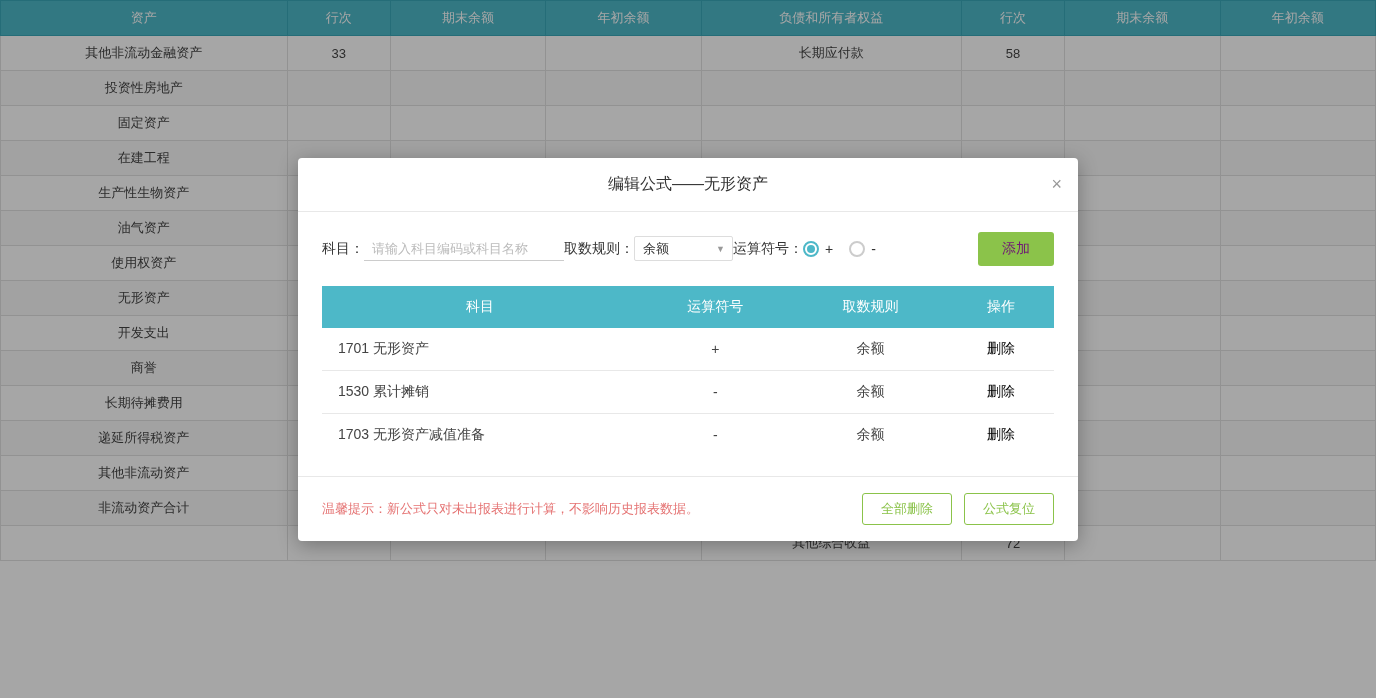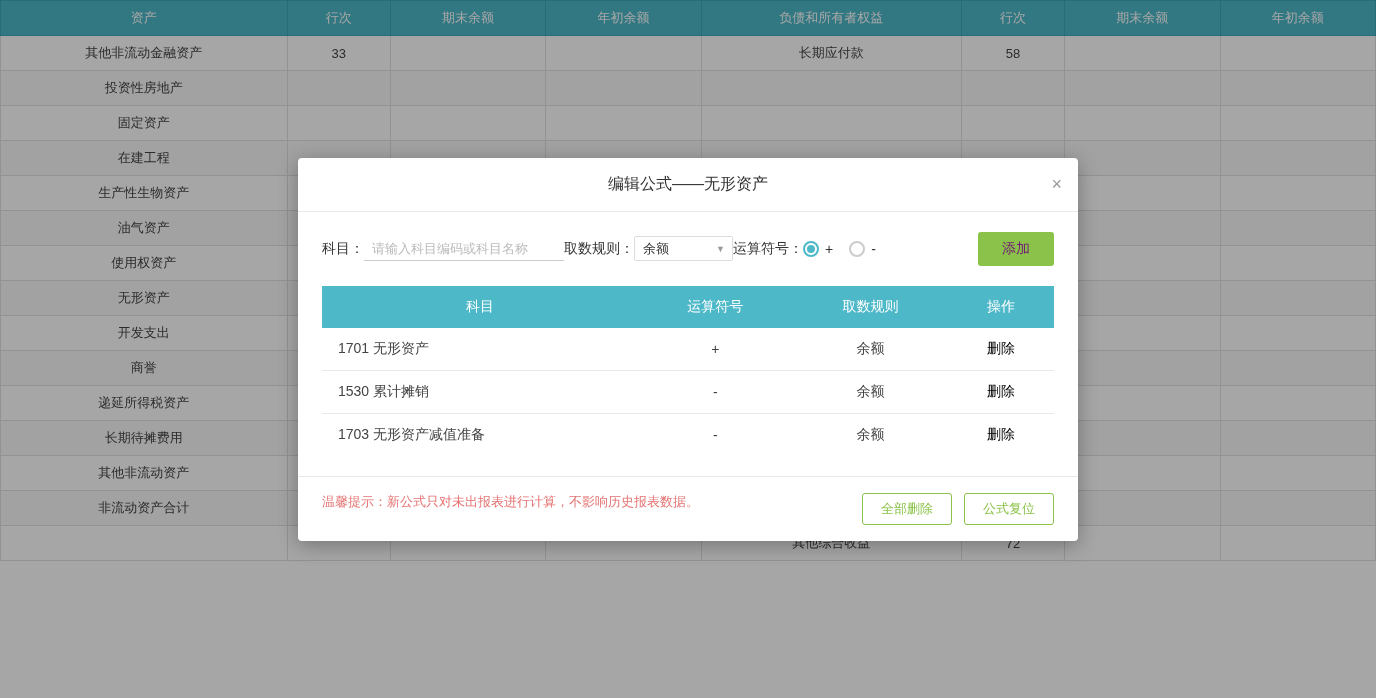--- a/index.html
+++ b/index.html
@@ -253,21 +253,21 @@
       background: none;
       border: none;
       cursor: pointer;
       font-size: 14px;
     }
 
     
     .modal-footer {
       padding: 16px 24px;
       display: flex;
-      align-items: flex-start;
+      align-items: center;
       justify-content: space-between;
       border-top: 1px solid #e8e8e8;
     }
 
     .footer-tip {
       font-size: 13px;
       color: #888;
     }
 
     .footer-tip span {
@@ -401,31 +401,31 @@
           <td>商誉</td>
           <td></td>
           <td></td>
           <td></td>
           <td></td>
           <td></td>
           <td></td>
           <td></td>
         </tr>
         <tr>
+          <td>长期待摊费用</td>
+          <td></td>
+          <td></td>
+          <td></td>
+          <td></td>
+          <td></td>
+          <td></td>
+          <td></td>
+        </tr>
+        <tr>
           <td>递延所得税资产</td>
-          <td></td>
-          <td></td>
-          <td></td>
-          <td></td>
-          <td></td>
-          <td></td>
-          <td></td>
-        </tr>
-        <tr>
-          <td>长期待摊费用</td>
           <td></td>
           <td></td>
           <td></td>
           <td></td>
           <td></td>
           <td></td>
           <td></td>
         </tr>
         <tr>
           <td>其他非流动资产</td>

